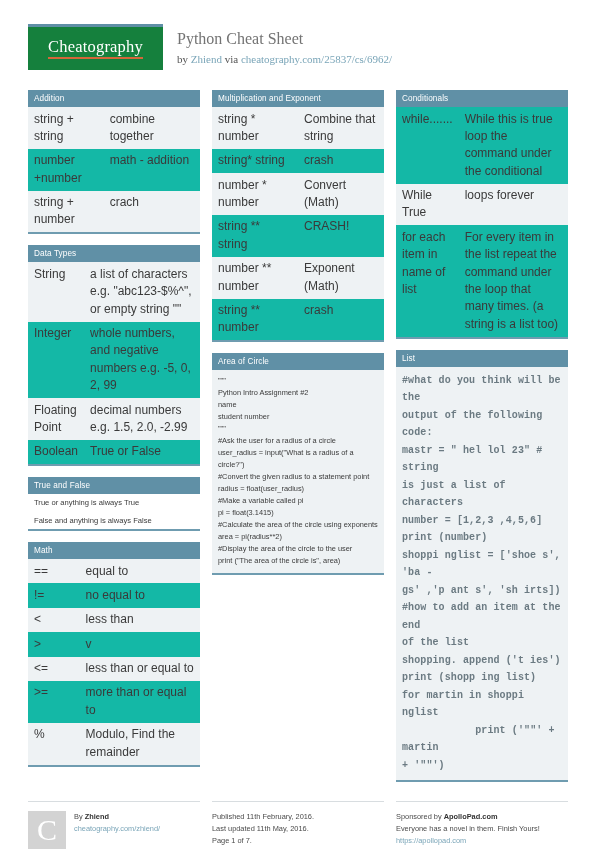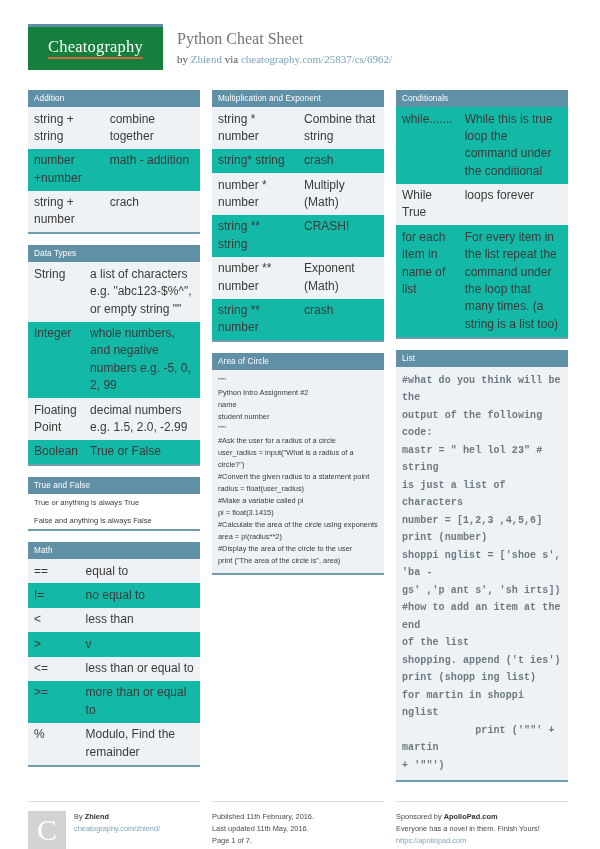--- a/index.html
+++ b/index.html
@@ -285,21 +285,21 @@
               <tr class="odd">
             <td class="c1-wide">string * number</td>
             <td>Combine that string</td>
           </tr>
           <tr class="even">
             <td class="c1-wide">string* string</td>
             <td>crash</td>
           </tr>
           <tr class="odd">
             <td class="c1-wide">number * number</td>
-            <td>Multiply (Math)</td>
+            <td>Convert (Math)</td>
           </tr>
           <tr class="even">
             <td class="c1-wide">string ** string</td>
             <td>CRASH!</td>
           </tr>
           <tr class="odd">
             <td class="c1-wide">number ** number</td>
             <td>Exponent (Math)</td>
           </tr>
           <tr class="even">

